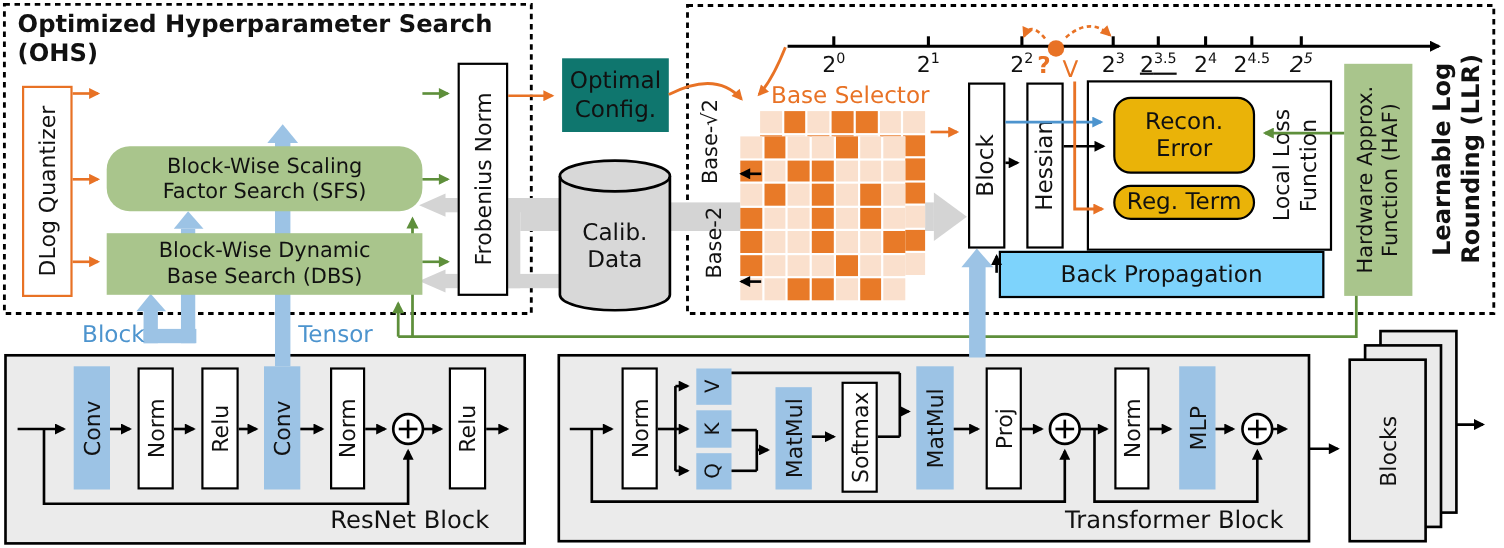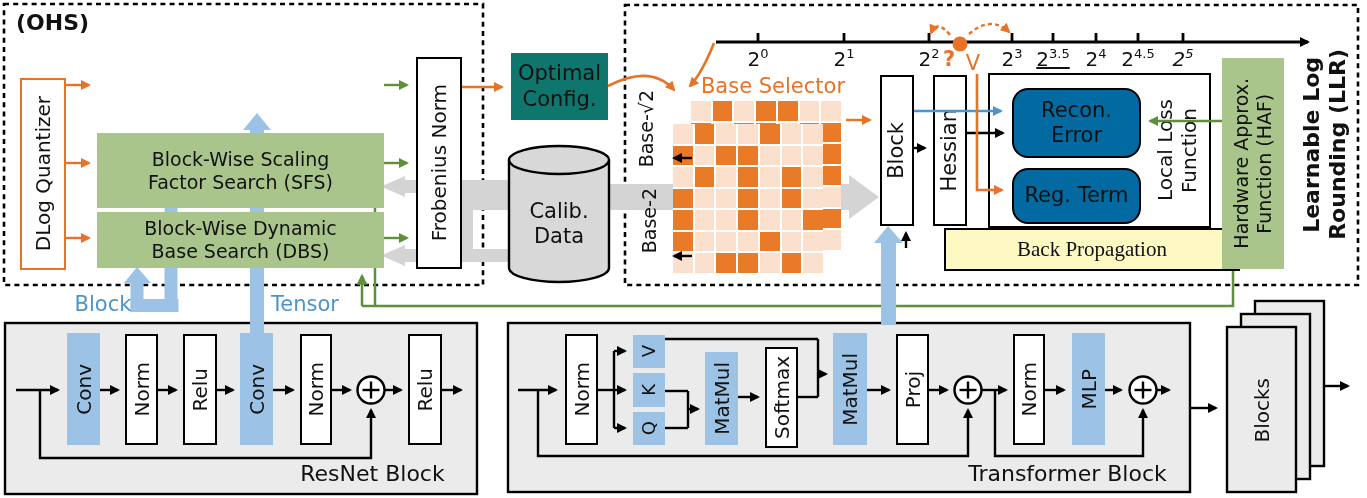--- a/index.html
+++ b/index.html
@@ -9,21 +9,21 @@
   }
   #fig svg { position:absolute; left:0; top:0; }
   #back-svg { z-index:1; }
   #front-svg { z-index:3; }
   .txt, .box { position:absolute; box-sizing:border-box; z-index:2; }
   .box { display:flex; align-items:center; justify-content:center; text-align:center; line-height:1.2; }
   .wbox  { background:#fff; border:2.2px solid #000; }
   .gbox  { background:#a9c58c; }
   .bluebox { background:#9cc3e5; }
   .obox  { background:#0f766e; }
-  .rbox  { background:#0369a1; border:2.4px solid #000; border-radius:16px; }
+  .rbox  { background:#eab308; border:2.4px solid #000; border-radius:16px; }
   .vtext { writing-mode:vertical-rl; transform:rotate(180deg); }
   .lines span { display:block; }
   .f19 { font-size:19px; } .f20 { font-size:20px; } .f21 { font-size:21px; } .f22 { font-size:22px; }
   .bold { font-weight:bold; }
   .orange { color:#e87225; }
   .bluetxt { color:#4d94ce; }
   .tick { position:absolute; top:46px; width:46px; text-align:center; font-size:20px; z-index:2; }
   .tick sup { font-size:13px; }
   .grid { position:absolute; display:grid; grid-template-columns:repeat(7,1fr); grid-auto-rows:1fr;
           gap:2px; width:150px; height:149px; background:#fff; z-index:2; }
@@ -82,28 +82,28 @@
       <polygon points="137,267 124,283 151,283"></polygon>
       <rect x="130.5" y="299" width="48" height="13"></rect>
       <rect x="164.5" y="208" width="13" height="104"></rect>
       <polygon points="171,192 158,208 185,208"></polygon>
       <rect x="881" y="241" width="15" height="84"></rect>
       <polygon points="888,226 874,243 903,243"></polygon>
     </g>
   </svg>
 
   <div class="txt f22 bold" style="left:16px; top:10px; width:440px; line-height:1.2; text-align:left;">
-    <span class="lines"><span>(OHS)</span></span>
+    <span class="lines"><span>Optimized Hyperparameter Search</span><span>(OHS)</span></span>
   </div>
 
   <div class="box f20" style="left:20px; top:78px; width:46px; height:192px; background:#fff; border:2.2px solid #e87225;">
     <span class="vtext">DLog Quantizer</span>
   </div>
 
-  <div class="box gbox f19" style="left:97px; top:133px; width:287px; height:75px;">
+  <div class="box gbox f19" style="left:97px; top:133px; width:287px; height:59px;border-radius:21px;">
     <span class="lines">
         <span>Block-Wise Scaling</span>
         <span>Factor Search (SFS)</span>
       </span>
   </div>
   <div class="box gbox f19" style="left:97px; top:212px; width:287px; height:56px;">
     <span class="lines">
         <span>Block-Wise Dynamic</span>
         <span>Base Search (DBS)</span>
       </span>
@@ -149,21 +149,21 @@
   <div class="tick" style="left:1115px;"><span>2</span><sup>4.5</sup></div>
   <div class="tick" style="left:1160px;font-style:italic;"><span>2</span><sup>5</sup></div>
 
   <div class="box f21 orange bold" style="left:938px; top:48px; width:22px; height:24px;">
     <span>?</span>
   </div>
   <div class="box f21 orange" style="left:962px; top:52px; width:22px; height:24px;">
     <span>V</span>
   </div>
 
-  <div class="box f21 orange" style="left:690px; top:74px; width:166px; height:26px;">
+  <div class="box f21 orange" style="left:690px; top:74px; width:166px; height:26px;align-items:flex-end;">
     <span>Base Selector</span>
   </div>
   <div class="box f19" style="left:633px; top:76px; width:27px; height:106px;">
     <span class="vtext">Base-√2</span>
   </div>
   <div class="box f19" style="left:637px; top:172px; width:25px; height:98px;">
     <span class="vtext">Base-2</span>
   </div>
   <div id="grid-back" class="grid" style="left:691px; top:101px;">
       <div class="cell"></div>
@@ -274,30 +274,30 @@
   <div class="box wbox f21" style="left:933px; top:75px; width:34px; height:151px;">
     <span class="vtext">Hessian</span>
   </div>
   <div class="box" style="left:988px; top:73px; width:223px; height:155px; background:#fff; border:2.8px solid #000;"></div>
   <div class="box rbox f21" style="left:1012px; top:88px; width:129px; height:70px;">
     <span class="lines">
         <span>Recon.</span>
         <span>Error</span>
       </span>
   </div>
-  <div class="box rbox f21" style="left:1012px; top:168px; width:129px; height:56px;">
+  <div class="box rbox f21" style="left:1012px; top:168px; width:129px; height:32px;">
     <span>Reg. Term</span>
   </div>
   <div class="box f20" style="left:1146px; top:78px; width:62px; height:145px;">
     <span class="vtext lines">
         <span>Local Loss</span>
         <span>Function</span>
       </span>
   </div>
-  <div class="box f21" style="left:944px; top:228px; width:296px; height:43px; background:#fef9c3; border:2.8px solid #000;font-family:Liberation Serif, serif;">
+  <div class="box f21" style="left:908px; top:228px; width:296px; height:43px; background:#7dd3fc; border:2.8px solid #000;">
     <span>Back Propagation</span>
   </div>
   <div class="box gbox f19" style="left:1222px; top:58px; width:62px; height:211px;">
     <span class="vtext lines">
         <span>Hardware Approx.</span>
         <span>Function (HAF)</span>
       </span>
   </div>
 
   <div class="box bluebox f20" style="left:67px; top:333px; width:33px; height:112px;">

